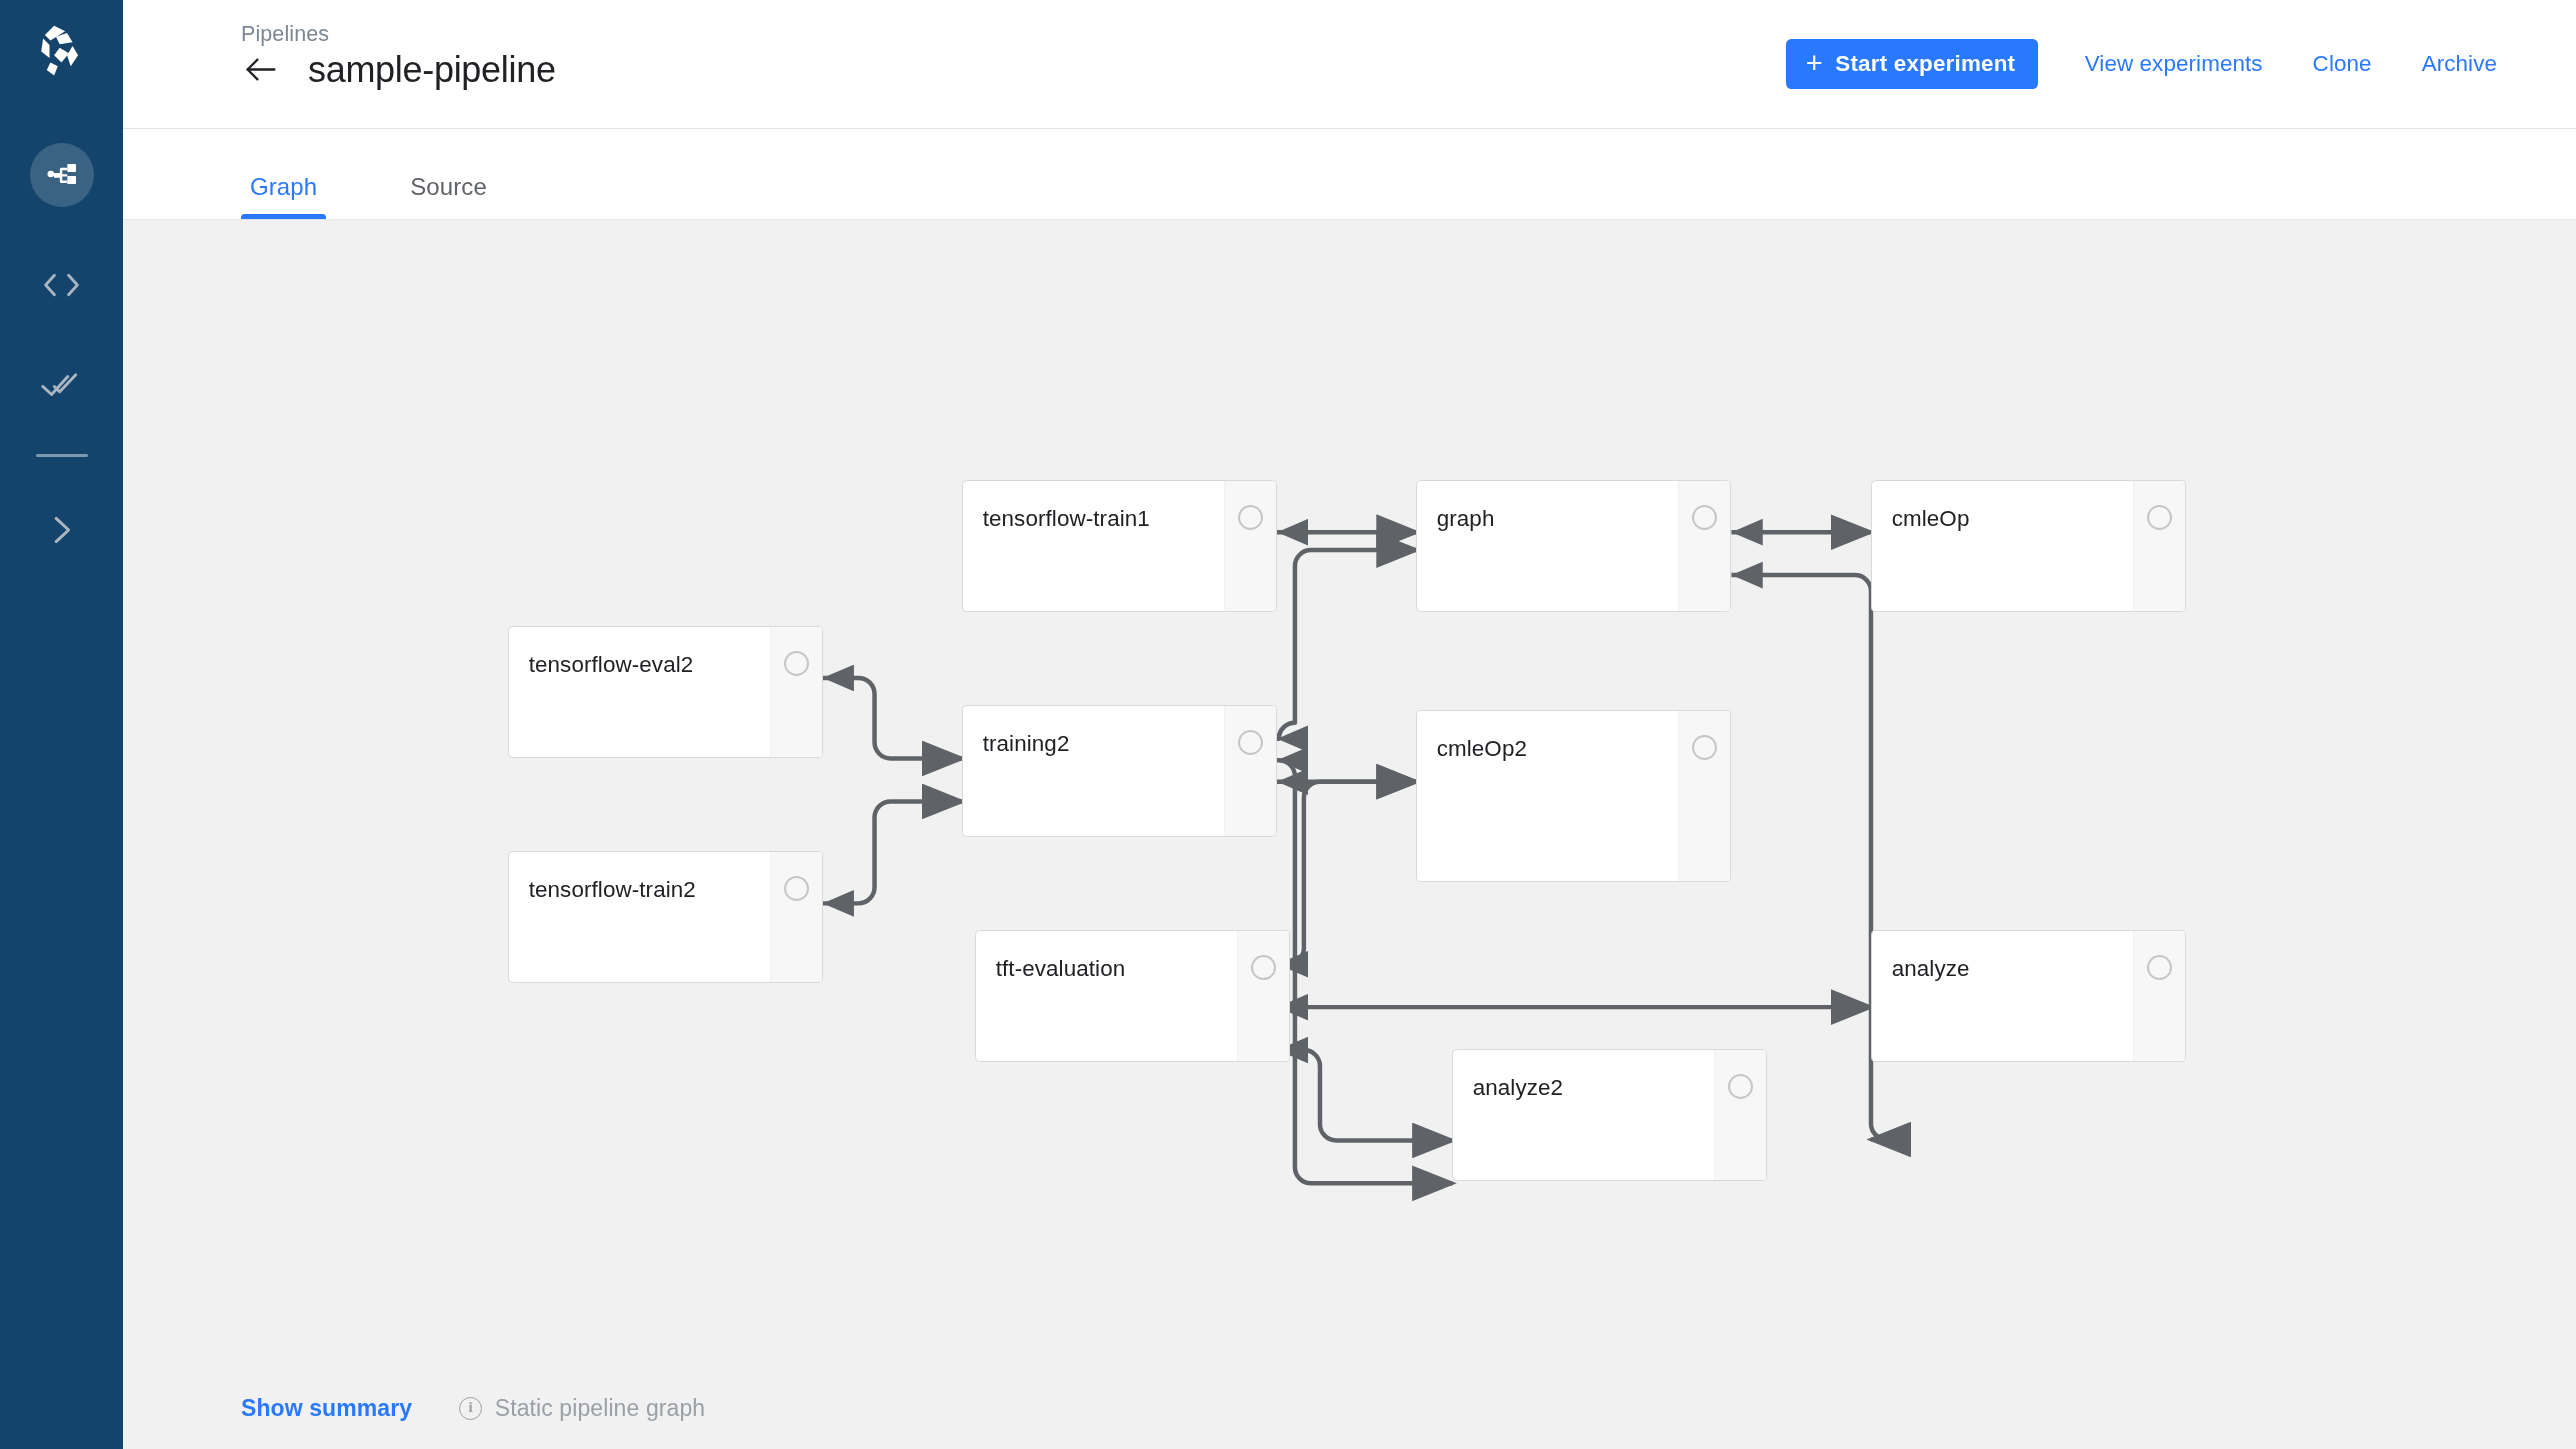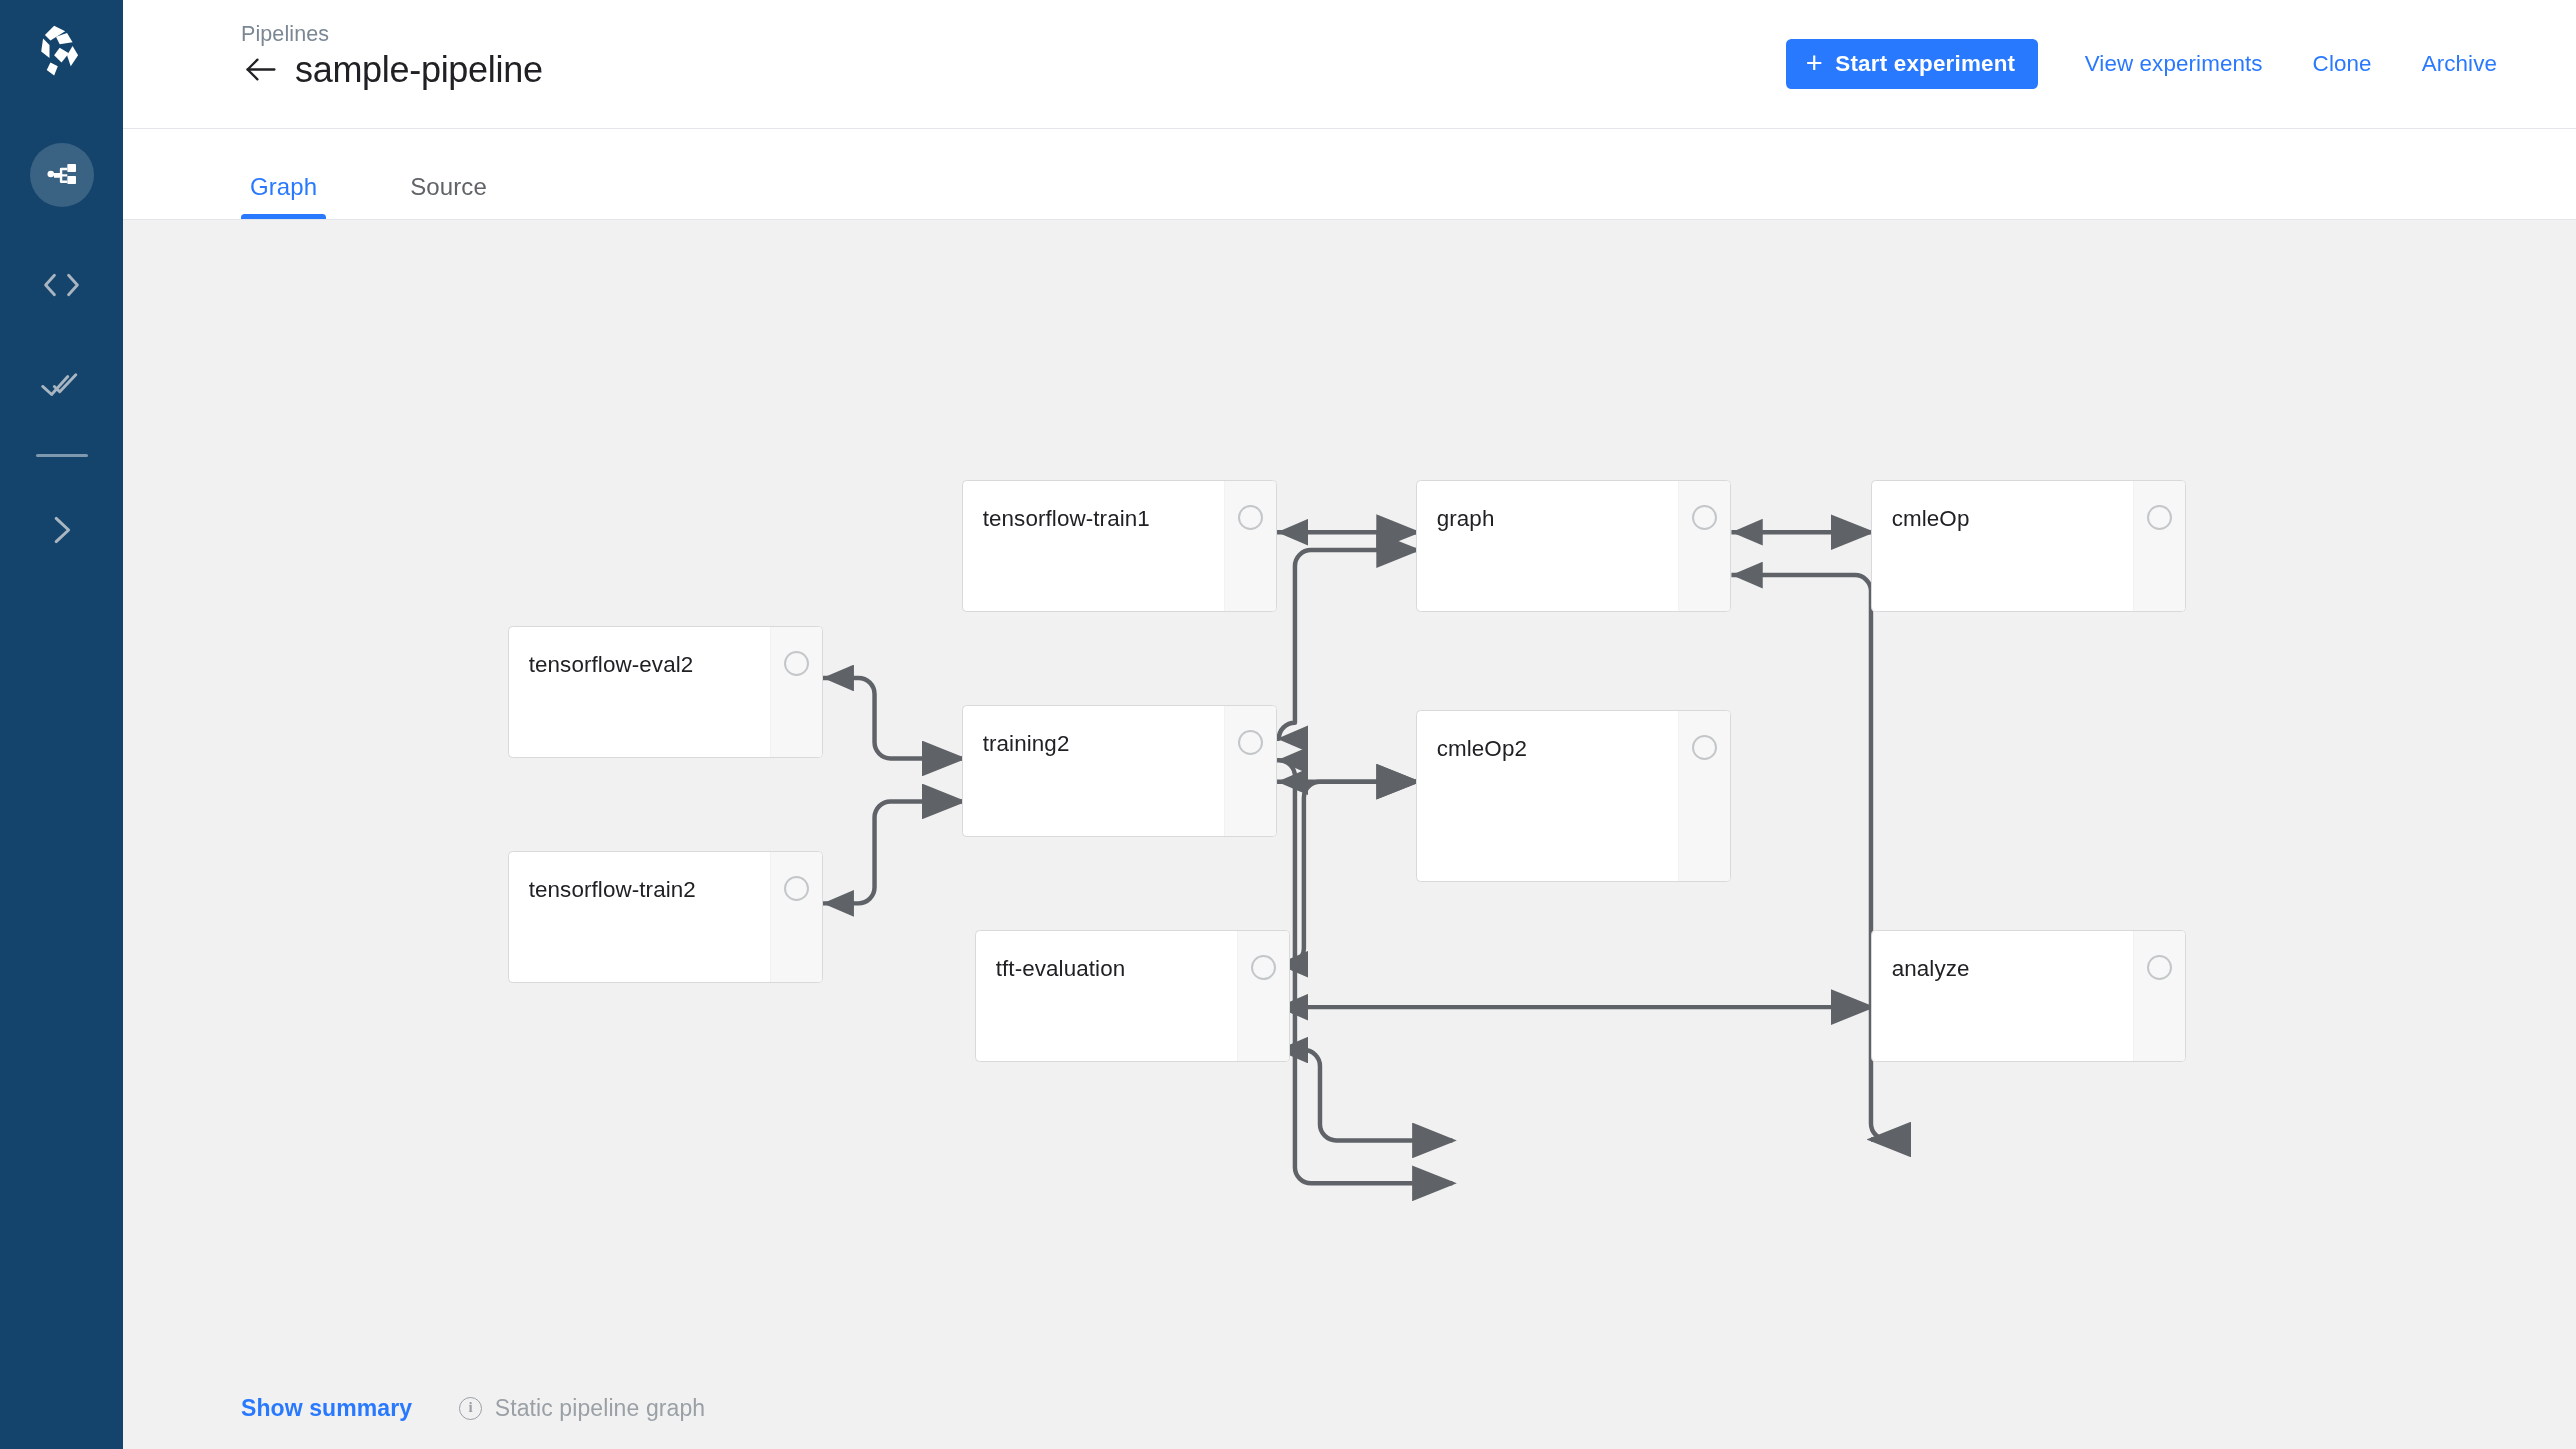--- a/index.html
+++ b/index.html
@@ -43,21 +43,21 @@
     position: relative; height: 129px; width: 100%;
     border-bottom: 0.9px solid #e3e5e8;
     background: #ffffff;
   }
   .breadcrumb {
     position: absolute; left: 118px; top: 21.5px;
     font-size: 21.5px; color: #7b8794; letter-spacing: 0.1px; text-align: right;
   }
   .title-row {
     position: absolute; left: 118px; top: 50px;
-    display: flex; align-items: center; gap: 15px;
+    display: flex; align-items: center; gap: 28px;
   }
   .back-arrow {
     width: 39px; height: 39px; display: flex; align-items: center; justify-content: center;
     cursor: pointer;
   }
   .page-title {
     font-size: 36px; color: #202124; font-weight: 400; letter-spacing: -0.3px;
     line-height: 1;
   }
   .top-actions {
@@ -315,20 +315,25 @@
         <div class="status-ring"></div>
         <div class="label">graph</div>
       </div>
 
       <div class="node" style="left:1293px; top:490px; width:315px; height:172px;">
         <div class="strip"></div>
         <div class="status-ring"></div>
         <div class="label">cmleOp2</div>
       </div>
 
+      <div class="node" style="left:1329px; top:829px; width:315px; height:132px;">
+        <div class="strip"></div>
+        <div class="status-ring"></div>
+        <div class="label">analyze2</div>
+      </div>
 
       <div class="node" style="left:1748px; top:260px; width:315px; height:132px;padding-left:37px;">
         <div class="strip"></div>
         <div class="status-ring"></div>
         <div class="label">cmleOp</div>
       </div>
 
       <div class="node" style="left:1748px; top:710px; width:315px; height:132px;">
         <div class="strip"></div>
         <div class="status-ring"></div>

